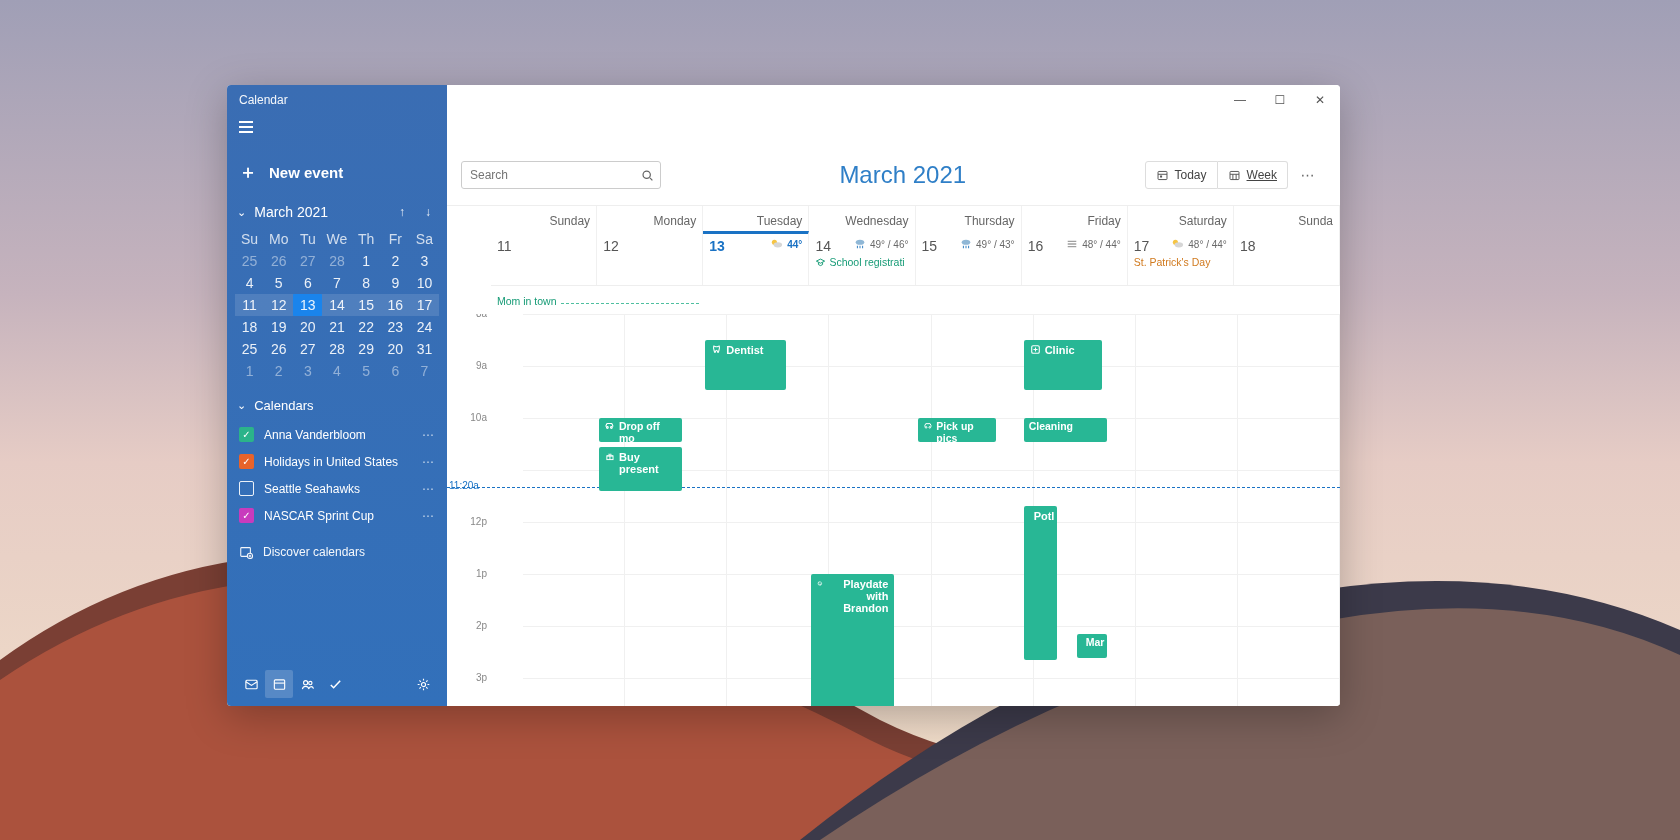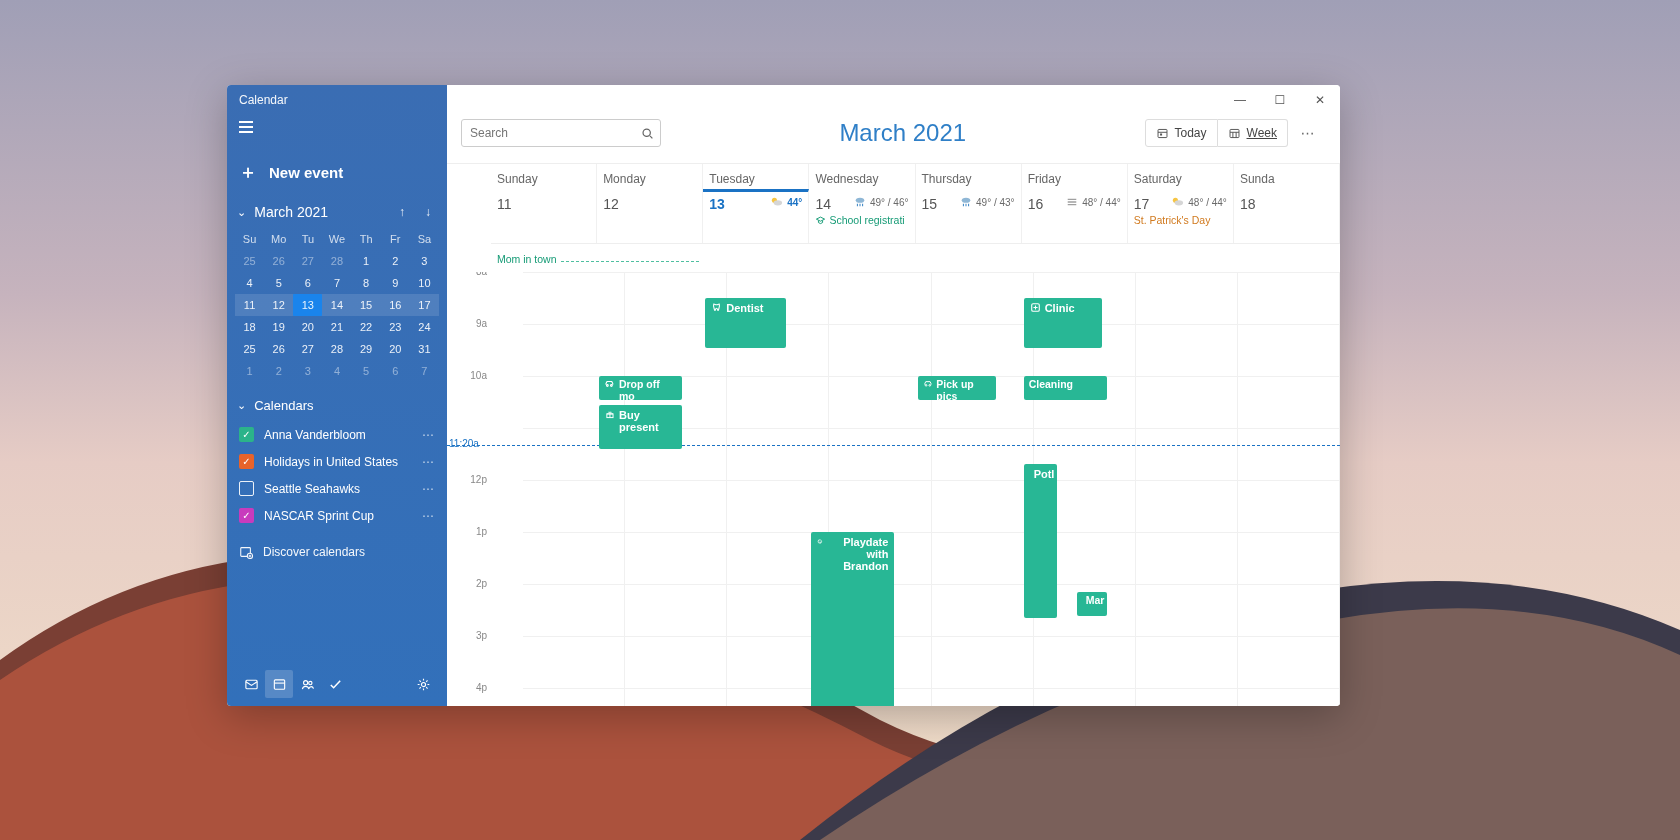--- a/index.html
+++ b/index.html
@@ -44,21 +44,21 @@
   .new-event { display:flex; align-items:center; gap:12px; padding: 8px 12px 16px; font-size:15px; font-weight:600; }
   .plus-icon { font-size:18px; }
 
   .month-header { display:flex; align-items:center; padding: 4px 10px; gap:8px; font-size:14px; }
   .month-header .spacer { flex:1; }
   .nav-arrow { font-size:12px; opacity:.9; width:18px; text-align:center; cursor:pointer; }
   .chev { font-size:11px; }
 
   .mini-cal { padding: 4px 8px 10px; }
   .mini-cal table { width:100%; border-collapse: collapse; }
-  .mini-cal th, .mini-cal td { text-align:center; font-size:11px; width:14.28%; height:22px; color: rgba(255,255,255,0.9); }
+  .mini-cal th, .mini-cal td { text-align:center; font-size:14px; width:14.28%; height:22px; color: rgba(255,255,255,0.9); }
   .mini-cal th { font-weight:400; opacity:.85; }
   .mini-cal td { cursor:pointer; }
   .mini-cal td.dim { opacity:.5; }
   .mini-cal tr.current-week { background: rgba(255,255,255,0.12); }
   .mini-cal td.today { background:#1a84ec; border-radius:1px; }
 
   .cal-section-header { display:flex; align-items:center; gap:8px; padding: 6px 10px; font-size:13px; }
   .calendars-list { padding: 2px 0; }
   .cal-item { display:flex; align-items:center; gap:10px; padding: 6px 12px; font-size:12px; }
   .cal-item .check { width:15px; height:15px; border-radius:2px; display:flex; align-items:center; justify-content:center; font-size:10px; color:#fff; border:1.5px solid rgba(255,255,255,0.9); }
@@ -72,38 +72,38 @@
   .sidebar-bottom .bicon { width:28px; height:28px; display:flex; align-items:center; justify-content:center; border-radius:2px; cursor:pointer; }
   .sidebar-bottom .bicon.active { background: rgba(255,255,255,0.18); }
   .sidebar-bottom .gear { margin-left:auto; }
 
   
   .main { flex:1; display:flex; flex-direction:column; background:#fff; }
 
   .titlebar-controls { position:absolute; right:0; top:0; height:30px; display:flex; align-items:center; }
   .titlebar-controls .tbtn { width:40px; text-align:center; font-size:12px; color:#555; cursor:pointer; line-height:30px; }
 
-  .toolbar { display:flex; align-items:center; padding: 34px 20px 16px 14px; }
+  .toolbar { display:flex; align-items:center; padding: 34px 20px 16px 14px; margin-top: 42px; }
   .search-wrap { position:relative; width:200px; }
   .search-wrap input { width:100%; height:28px; border:1px solid #ccc; border-radius:3px; padding: 0 28px 0 8px; font-size:12px; color:#555; }
   .search-wrap .search-btn { position:absolute; right:4px; top:4px; width:20px; height:20px; display:flex; align-items:center; justify-content:center; color:#666; cursor:pointer; }
 
   .month-title { flex:1; text-align:center; font-size:24px; font-weight:400; color:#2f7fc7; }
 
   .view-toggle { display:flex; align-items:center; gap:0; }
   .view-btn { display:flex; align-items:center; gap:6px; border:1px solid #ddd; height:28px; padding:0 10px; font-size:12px; color:#444; cursor:pointer; background:#fff; }
   .view-btn:first-child { border-radius:3px 0 0 3px; }
   .view-btn:last-child  { border-radius:0 3px 3px 0; border-left:none;text-decoration:underline; }
   .kebab { width:24px; text-align:center; color:#666; margin-left:8px; cursor:pointer; font-size:14px; letter-spacing:1px; }
 
   
   .grid-wrap { flex:1; position:relative; overflow:hidden; border-top:1px solid #eee; }
 
   .dayhead-row { display:flex; margin-left:44px; }
-  .dayhead { flex:1; min-width:0; padding:8px 6px 6px; font-size:12px; color:#666; border-right:1px solid #f0f0f0; }
+  .dayhead { flex:1; min-width:0; padding:8px 6px 6px; font-size:12px; color:#666; border-right:1px solid #f0f0f0;text-align:right; }
 
   .date-row { display:flex; margin-left:44px; height:52px; border-bottom:1px solid #eee; }
   .date-cell { flex:1; min-width:0; border-right:1px solid #f0f0f0; padding:4px 6px; position:relative; font-size:12px; color:#555; }
   .date-cell .dnum { font-size:14px; color:#555; }
   .date-cell.today .dnum { color:#1a72c4; font-weight:700; }
   .date-cell.today { border-top:3px solid #1a72c4; margin-top:-3px; }
   .date-cell .wx { position:absolute; right:6px; top:4px; font-size:10px; color:#6a6a6a; display:flex; align-items:center; gap:3px; }
   .date-cell .wx .temp-today { color:#1a72c4; font-weight:600; }
   .date-cell .allday { margin-top:2px; font-size:10.5px; display:flex; align-items:center; gap:3px; white-space:nowrap; overflow:hidden; }
   .allday.green { color:#169b76; }

